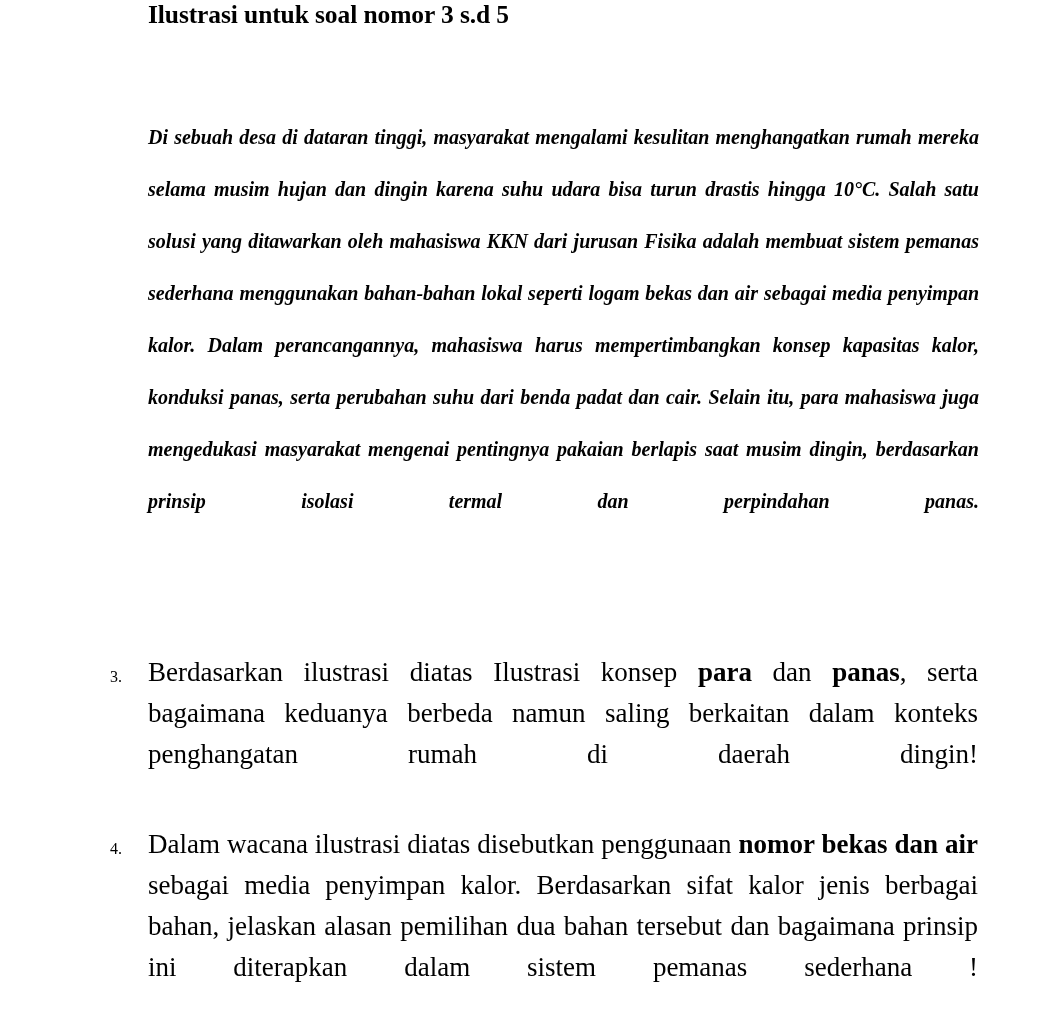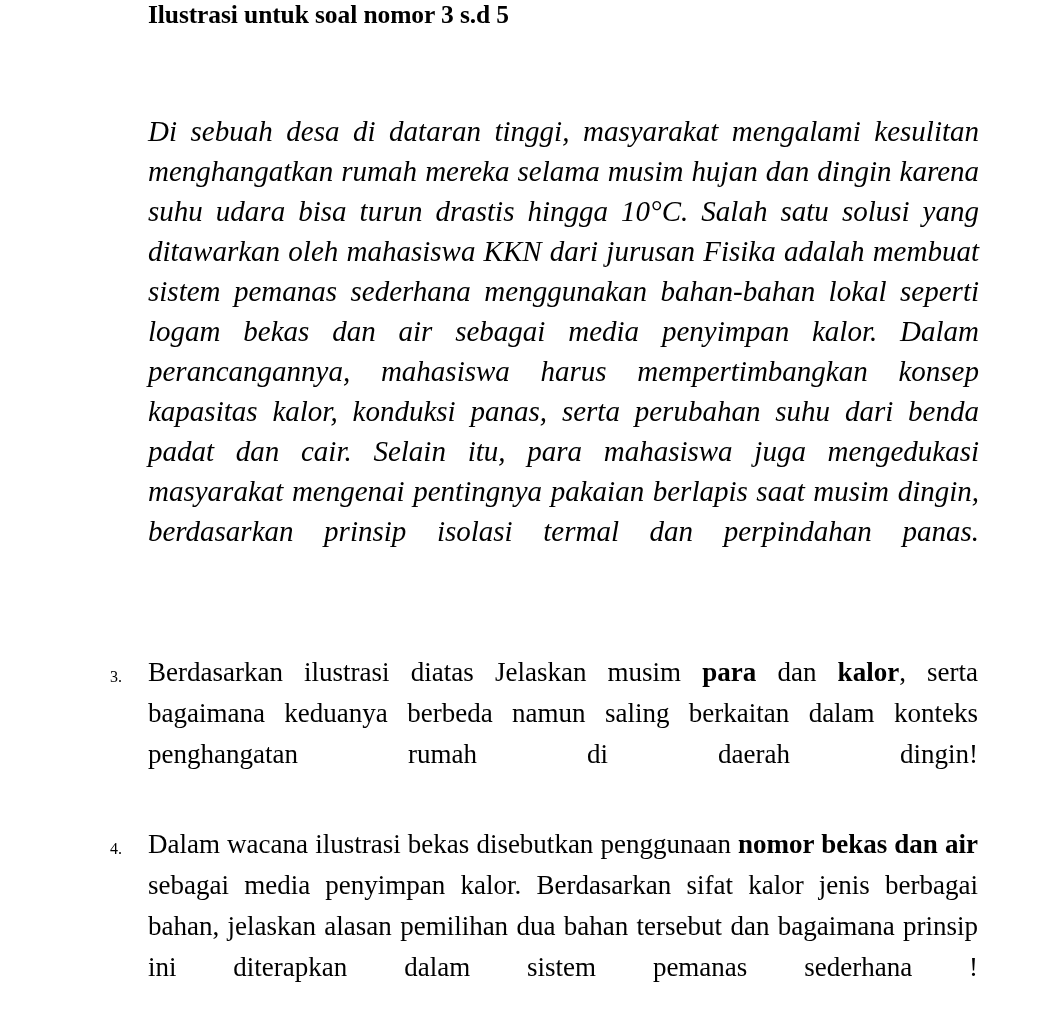--- a/index.html
+++ b/index.html
@@ -35,27 +35,28 @@
     letter-spacing: -0.1px;
     white-space: nowrap;
   }
 
   
   .illustration {
     position: absolute;
     left: 148px;
     top: 111px;
     width: 831px;
-    font-size: 29px;
+    font-size: 20px;
     font-style: italic;
-    line-height: 40px;
+    line-height: 52px;
     text-align: justify;
     text-justify: inter-word;
     -webkit-hyphens: none;
     hyphens: none;
+    font-weight: bold;
   }
   .illustration::after {
     content: "";
     display: inline-block;
     width: 100%;
   }
 
   
   .qlist {
     position: absolute;
@@ -99,23 +100,23 @@
 <div class="page">
 
   <div class="doc-title">Ilustrasi untuk soal nomor 3 s.d 5</div>
 
   <div class="illustration"><span>Di sebuah desa di dataran tinggi, masyarakat mengalami kesulitan menghangatkan rumah mereka selama musim hujan dan dingin karena suhu udara bisa turun drastis hingga 10°C. Salah satu solusi yang ditawarkan oleh mahasiswa KKN dari jurusan Fisika adalah membuat sistem pemanas sederhana menggunakan bahan-bahan lokal seperti logam bekas dan air sebagai media penyimpan kalor. Dalam perancangannya, mahasiswa harus mempertimbangkan konsep kapasitas kalor, konduksi panas, serta perubahan suhu dari benda padat dan cair. Selain itu, para mahasiswa juga mengedukasi masyarakat mengenai pentingnya pakaian berlapis saat musim dingin, berdasarkan prinsip isolasi termal dan perpindahan panas.</span></div>
 
   <div class="qlist">
 
     <div class="qitem">
       <span class="qmarker">3.</span>
-      <span><span>Berdasarkan ilustrasi diatas Jelaskan musim </span><b>para</b><span> dan </span><b>kalor</b><span>, serta bagaimana keduanya berbeda namun saling berkaitan dalam konteks penghangatan rumah di daerah dingin!</span></span>
+      <span><span>Berdasarkan ilustrasi diatas Ilustrasi konsep </span><b>para</b><span> dan </span><b>panas</b><span>, serta bagaimana keduanya berbeda namun saling berkaitan dalam konteks penghangatan rumah di daerah dingin!</span></span>
     </div>
 
     <div class="qitem">
       <span class="qmarker">4.</span>
-      <span><span>Dalam wacana ilustrasi bekas disebutkan penggunaan </span><b>nomor bekas dan air</b><span> sebagai media penyimpan kalor. Berdasarkan sifat kalor jenis berbagai bahan, jelaskan alasan pemilihan dua bahan tersebut dan bagaimana prinsip ini diterapkan dalam sistem pemanas sederhana !</span></span>
+      <span><span>Dalam wacana ilustrasi diatas disebutkan penggunaan </span><b>nomor bekas dan air</b><span> sebagai media penyimpan kalor. Berdasarkan sifat kalor jenis berbagai bahan, jelaskan alasan pemilihan dua bahan tersebut dan bagaimana prinsip ini diterapkan dalam sistem pemanas sederhana !</span></span>
     </div>
 
   </div>
 
 </div>
 
 </body></html>

